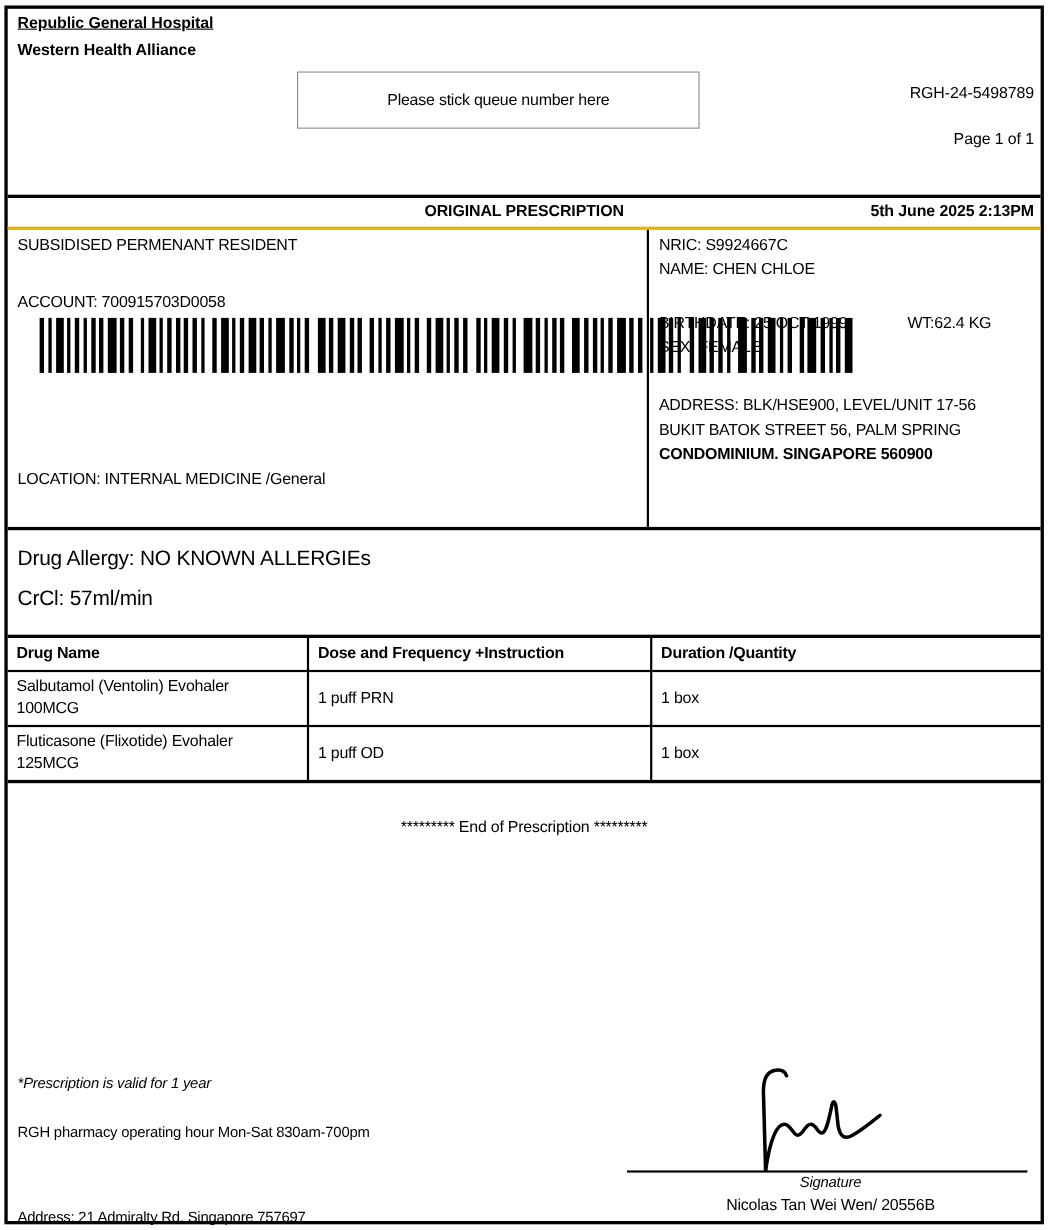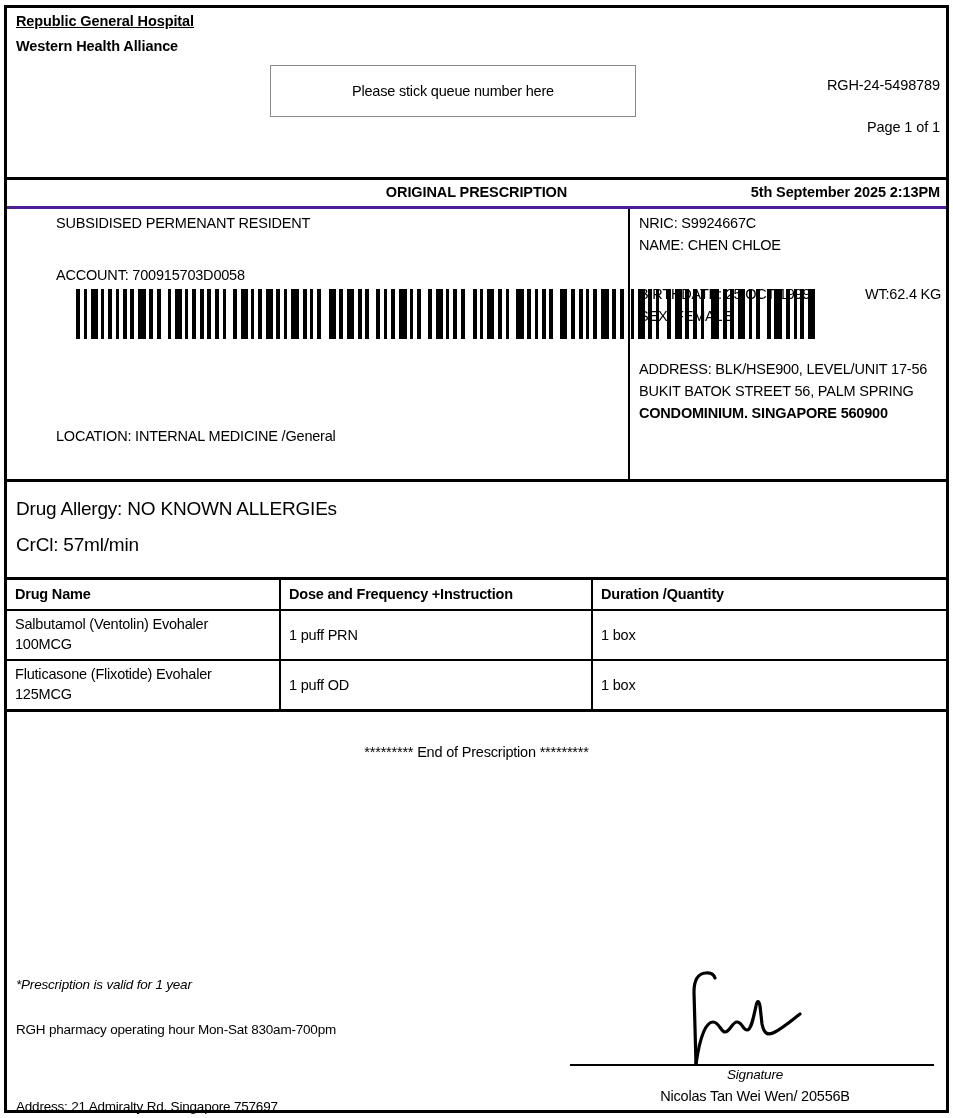--- a/index.html
+++ b/index.html
@@ -92,21 +92,21 @@
     letter-spacing: -0.1px;
     white-space: nowrap;
   }
 
   
   .strip {
     position: relative;
     flex: 0 0 auto;
     height: 26px;
     border-top: 3px solid #000;
-    border-bottom: 3px solid #4c1d95;
+    border-bottom: 3px solid #eab308;
     box-sizing: content-box;
   }
   .strip-title {
     position: absolute;
     left: 0;
     right: 0;
     top: 4px;
     text-align: center;
     font-size: 14.5px;
     font-weight: bold;
@@ -121,21 +121,20 @@
     letter-spacing: -0.1px;
     white-space: nowrap;
   }
 
   
   .patient {
     flex: 0 0 auto;
     height: 270px;
     display: flex;
     border-bottom: 3px solid #000;
-    padding-left: 40px;
   }
   .pat-left {
     position: relative;
     width: 583px;
     flex: 0 0 auto;
     border-right: 2.5px solid #000;
     box-sizing: border-box;
   }
   .pat-right {
     position: relative;
@@ -335,21 +334,21 @@
       <div class="hosp-sub">Western Health Alliance</div>
       <div class="queue-box">
         <span>Please stick queue number here</span>
       </div>
       <div class="ref-no">RGH-24-5498789</div>
       <div class="page-no">Page 1 of 1</div>
     </div>
 
     <div class="strip">
       <div class="strip-title">ORIGINAL PRESCRIPTION</div>
-      <div class="strip-date">5th September 2025  2:13PM</div>
+      <div class="strip-date">5th June 2025  2:13PM</div>
     </div>
 
     <div class="patient">
       <div class="pat-left">
         <div class="subsidy">SUBSIDISED PERMENANT RESIDENT</div>
         <div class="account">ACCOUNT: 700915703D0058</div>
         <div class="barcode">
             <i style="width: 4px; margin-right: 4px;"></i>
             <i style="width: 3px; margin-right: 4px;"></i>
             <i style="width: 7px; margin-right: 3px;"></i>

